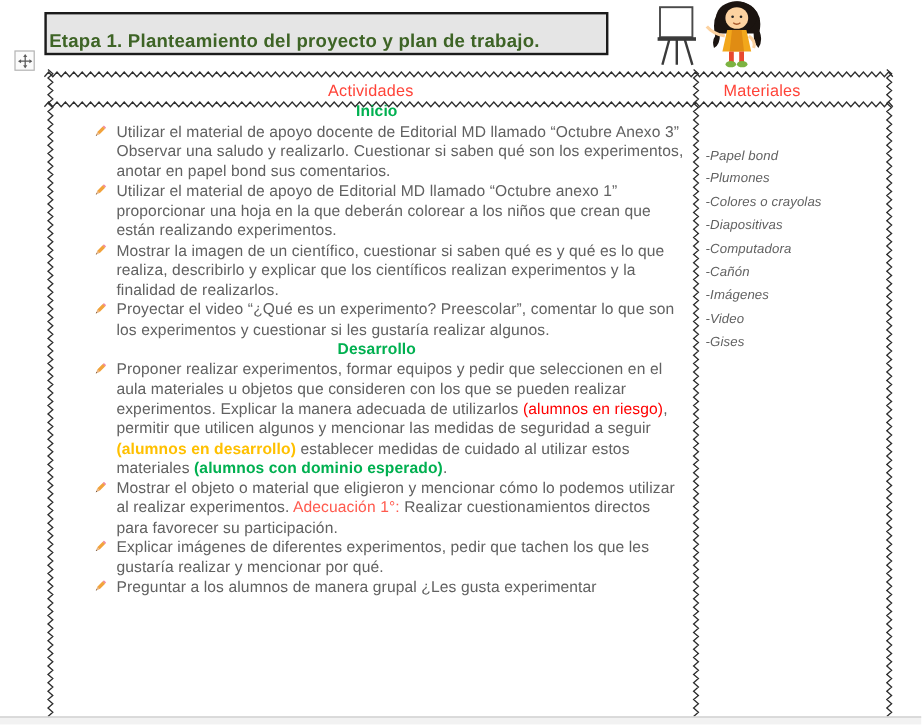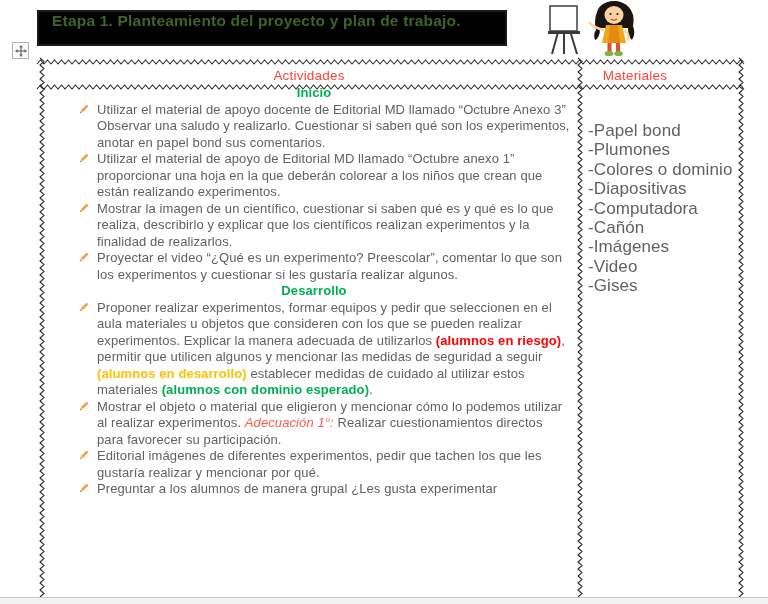--- a/index.html
+++ b/index.html
@@ -4,22 +4,22 @@
 <style>
   html,body{margin:0;padding:0;background:#fff;}
   .page{
     position:relative;width:768px;height:604px;background:#ffffff;overflow:hidden;
     font-family:"Liberation Sans",sans-serif;
     --title-green:#3e6426;--header-red:#ff4338;--section-green:#00b050;
     --body-gray:#616161;--risk:#ff0000;--developing:#ffc000;--mastery:#00b050;--adaptation:#ff5a4e;
   }
   .title-box{
     position:absolute;left:37px;top:10px;width:470px;height:36px;
-    border:2px solid #1b1b1b;box-sizing:border-box;background:#000000;
-    display:flex;align-items:flex-start;padding-left:13px;
+    border:2px solid #1b1b1b;box-sizing:border-box;background:#e5e5e5;
+    display:flex;align-items:flex-end;padding-left:2px;
   }
   .title-text{font-weight:bold;font-size:15.5px;color:var(--title-green);letter-spacing:.2px;}
   .move-handle{
     position:absolute;left:12px;top:42px;width:17px;height:17px;box-sizing:border-box;
     border:1px solid #b3b3b3;background:#fbfbfb;display:flex;align-items:center;justify-content:center;
   }
   .clipart{position:absolute;left:544px;top:0;width:96px;height:58px;}
   .borders-svg{position:absolute;left:0;top:0;pointer-events:none;}
   .col-header{
     position:absolute;top:66px;height:18px;display:flex;align-items:center;justify-content:center;
@@ -27,27 +27,27 @@
   }
   .hdr-act{left:40px;width:538px;}
   .hdr-mat{left:554px;width:162px;}
   .activities{
     position:absolute;left:58px;top:85px;width:512px;
     font-size:13px;line-height:16.5px;color:var(--body-gray);letter-spacing:.1px;
   }
   .section-heading{text-align:center;font-weight:bold;color:var(--section-green);}
   .bullet{position:relative;padding-left:39px;}
   .pencil{position:absolute;left:19px;top:1px;width:13px;height:13px;}
-  .seg-risk{color:var(--risk);font-weight:bold;}
+  .seg-risk{color:var(--risk);font-weight:normal;}
   .seg-developing{color:var(--developing);font-weight:bold;}
   .seg-mastery{color:var(--mastery);font-weight:bold;}
-  .seg-adaptation{color:var(--adaptation);font-style:italic;}
+  .seg-adaptation{color:var(--adaptation);}
   .materials{
     position:absolute;left:588px;top:121px;width:150px;
-    font-size:17px;line-height:19.4px;color:var(--body-gray);letter-spacing:.1px;
+    font-size:11px;line-height:19.4px;color:var(--body-gray);letter-spacing:.1px;font-style:italic;
   }
   .bottom-strip{
     position:absolute;left:0;top:597px;width:768px;height:7px;
     background:#f2f2f2;border-top:1px solid #c9c9c9;box-sizing:border-box;
   }
 </style>
 </head>
 <body>
 
 <div class="page" style="--title-green: #3e6426; --header-red: #ff4338; --section-green: #00b050; --body-gray: #616161; --risk: #ff0000; --developing: #ffc000; --mastery: #00b050; --adaptation: #ff5a4e;">
@@ -164,35 +164,35 @@
               <polygon points="6.5,11.4 7.5,11.4 7,12.6" fill="#4a3528"></polygon>
             </g>
           </svg></span><span><span>Mostrar el objeto o material que eligieron y mencionar cómo lo podemos utilizar al realizar experimentos. </span><span class="seg-adaptation">Adecuación 1°:</span><span> Realizar cuestionamientos directos para favorecer su participación.</span></span></div>
       <div class="bullet"><span class="pencil"><svg viewBox="0 0 14 14" width="13" height="13">
             <g transform="rotate(45 7 7)">
               <rect x="5.5" y="0.8" width="3" height="1.8" rx="0.7" fill="#f08ca8"></rect>
               <rect x="5.5" y="2.3" width="3" height="6.9" rx="0.3" fill="#f2a33c"></rect>
               <polygon points="5.5,9.2 8.5,9.2 7,12.6" fill="#e6b17e"></polygon>
               <polygon points="6.5,11.4 7.5,11.4 7,12.6" fill="#4a3528"></polygon>
             </g>
-          </svg></span><span><span>Editorial imágenes de diferentes experimentos, pedir que tachen los que les gustaría realizar y mencionar por qué.</span></span></div>
+          </svg></span><span><span>Explicar imágenes de diferentes experimentos, pedir que tachen los que les gustaría realizar y mencionar por qué.</span></span></div>
       <div class="bullet"><span class="pencil"><svg viewBox="0 0 14 14" width="13" height="13">
             <g transform="rotate(45 7 7)">
               <rect x="5.5" y="0.8" width="3" height="1.8" rx="0.7" fill="#f08ca8"></rect>
               <rect x="5.5" y="2.3" width="3" height="6.9" rx="0.3" fill="#f2a33c"></rect>
               <polygon points="5.5,9.2 8.5,9.2 7,12.6" fill="#e6b17e"></polygon>
               <polygon points="6.5,11.4 7.5,11.4 7,12.6" fill="#4a3528"></polygon>
             </g>
           </svg></span><span><span>Preguntar a los alumnos de manera grupal ¿Les gusta experimentar</span></span></div>
     </div>
 
   <div class="materials">
       <div>-Papel bond</div>
       <div>-Plumones</div>
-      <div>-Colores o dominio</div>
+      <div>-Colores o crayolas</div>
       <div>-Diapositivas</div>
       <div>-Computadora</div>
       <div>-Cañón</div>
       <div>-Imágenes</div>
       <div>-Video</div>
       <div>-Gises</div>
     </div>
 
   <div class="bottom-strip"></div>
 

